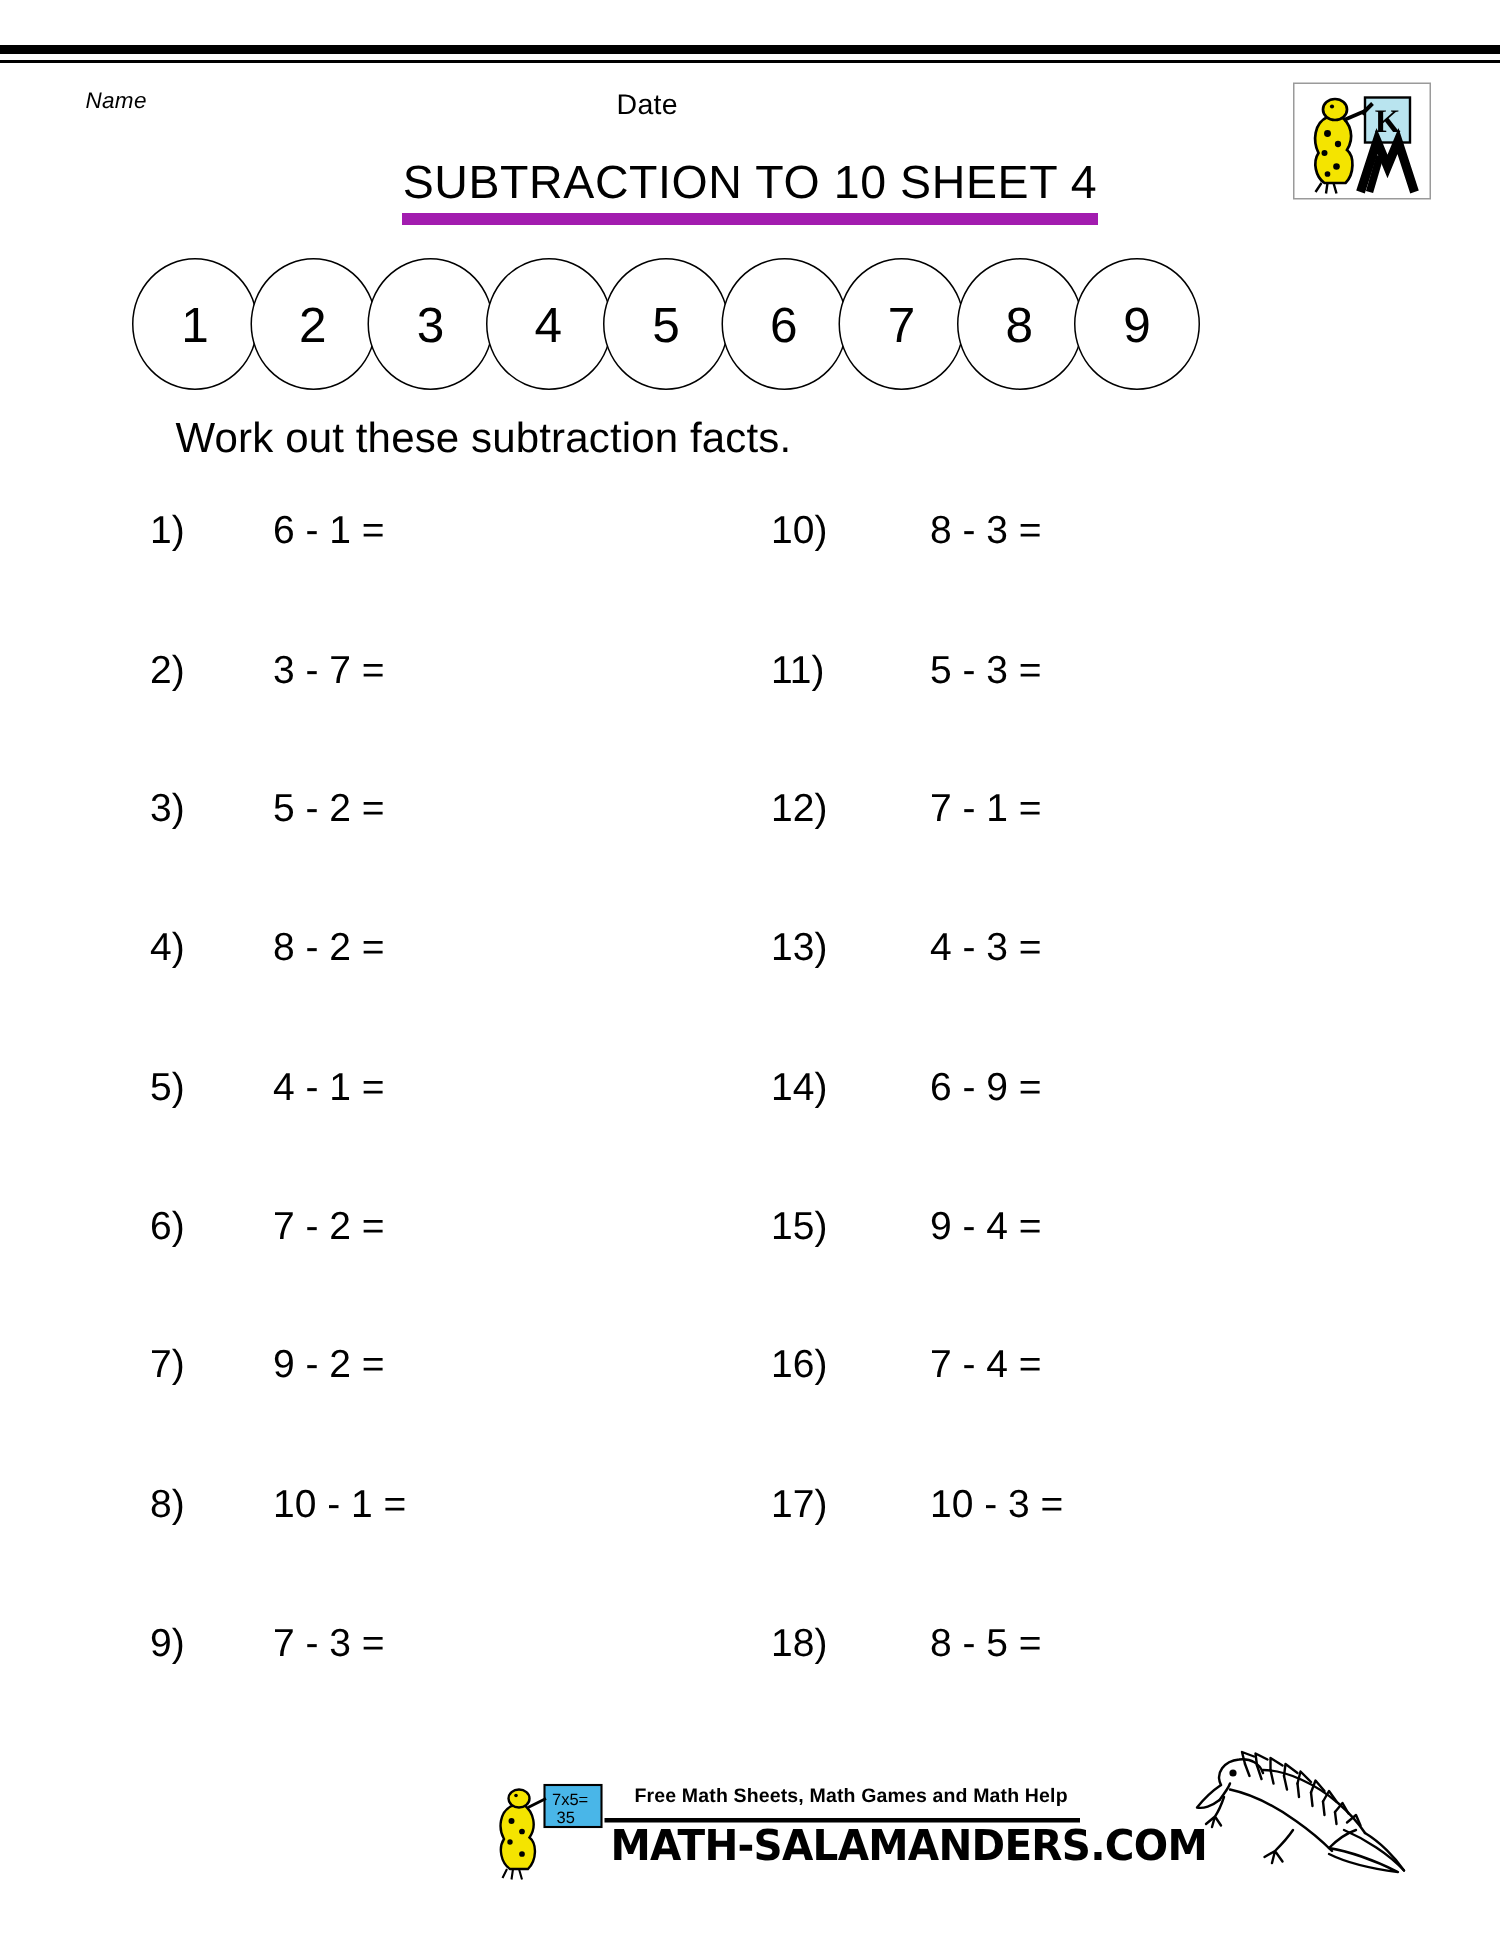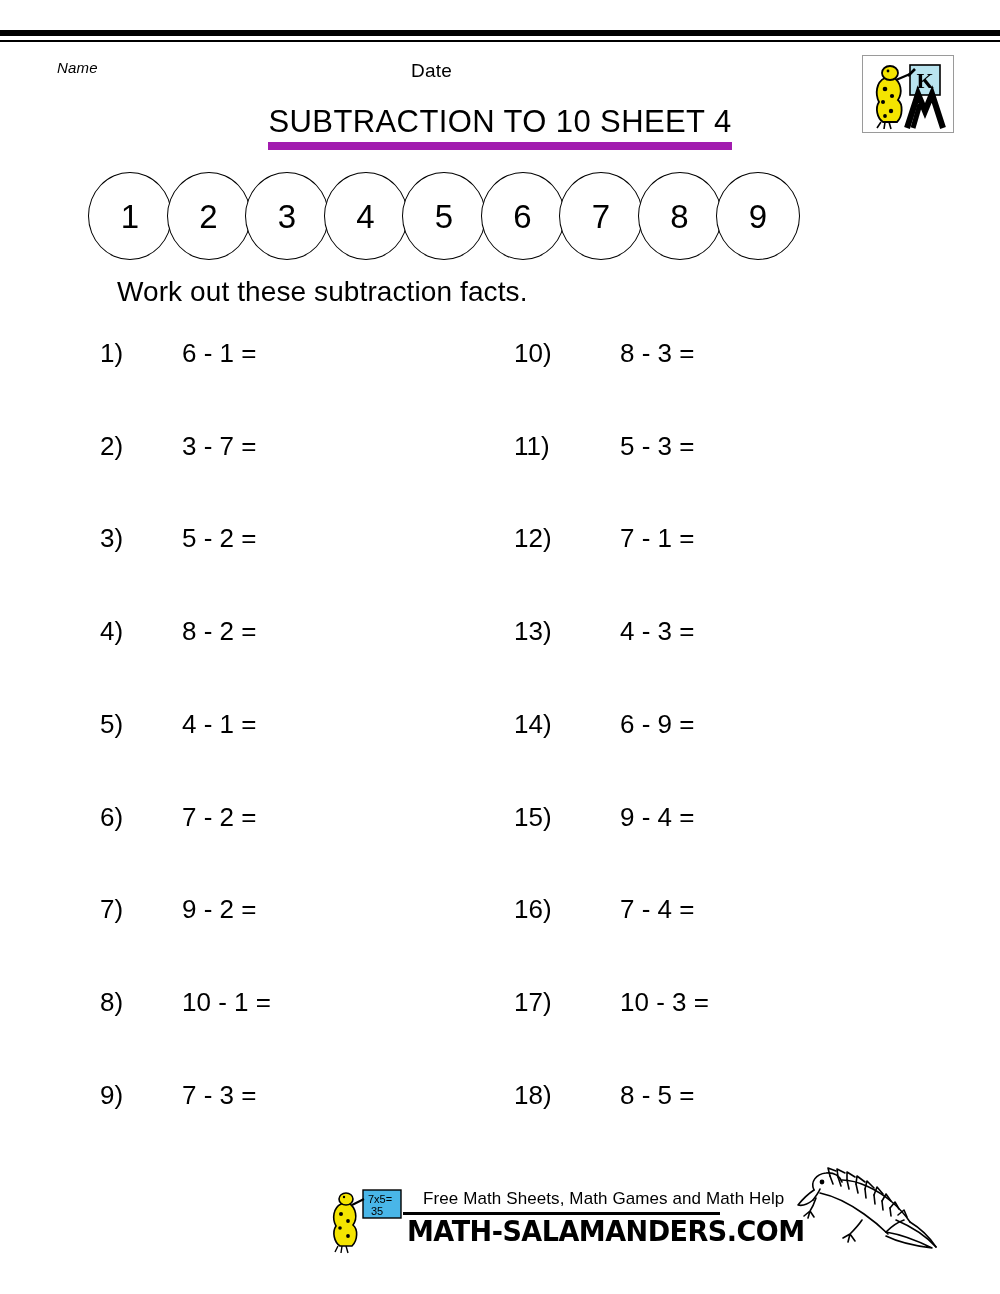--- a/index.html
+++ b/index.html
@@ -122,22 +122,22 @@
 
   
   .foot-logo {
     position: absolute;
     left: 325px; top: 1186px;
     width: 395px; height: 70px;
   }
   .foot-tagline {
     position: absolute;
     left: 98px; top: 3px;
-    font-size: 17px;
-    font-weight: normal;
+    font-size: 13px;
+    font-weight: bold;
     letter-spacing: .1px;
     white-space: nowrap;
   }
   .foot-rule {
     position: absolute;
     left: 78px; top: 26px;
     width: 317px; height: 3px;
     background: #000;
   }
   .foot-brand {

